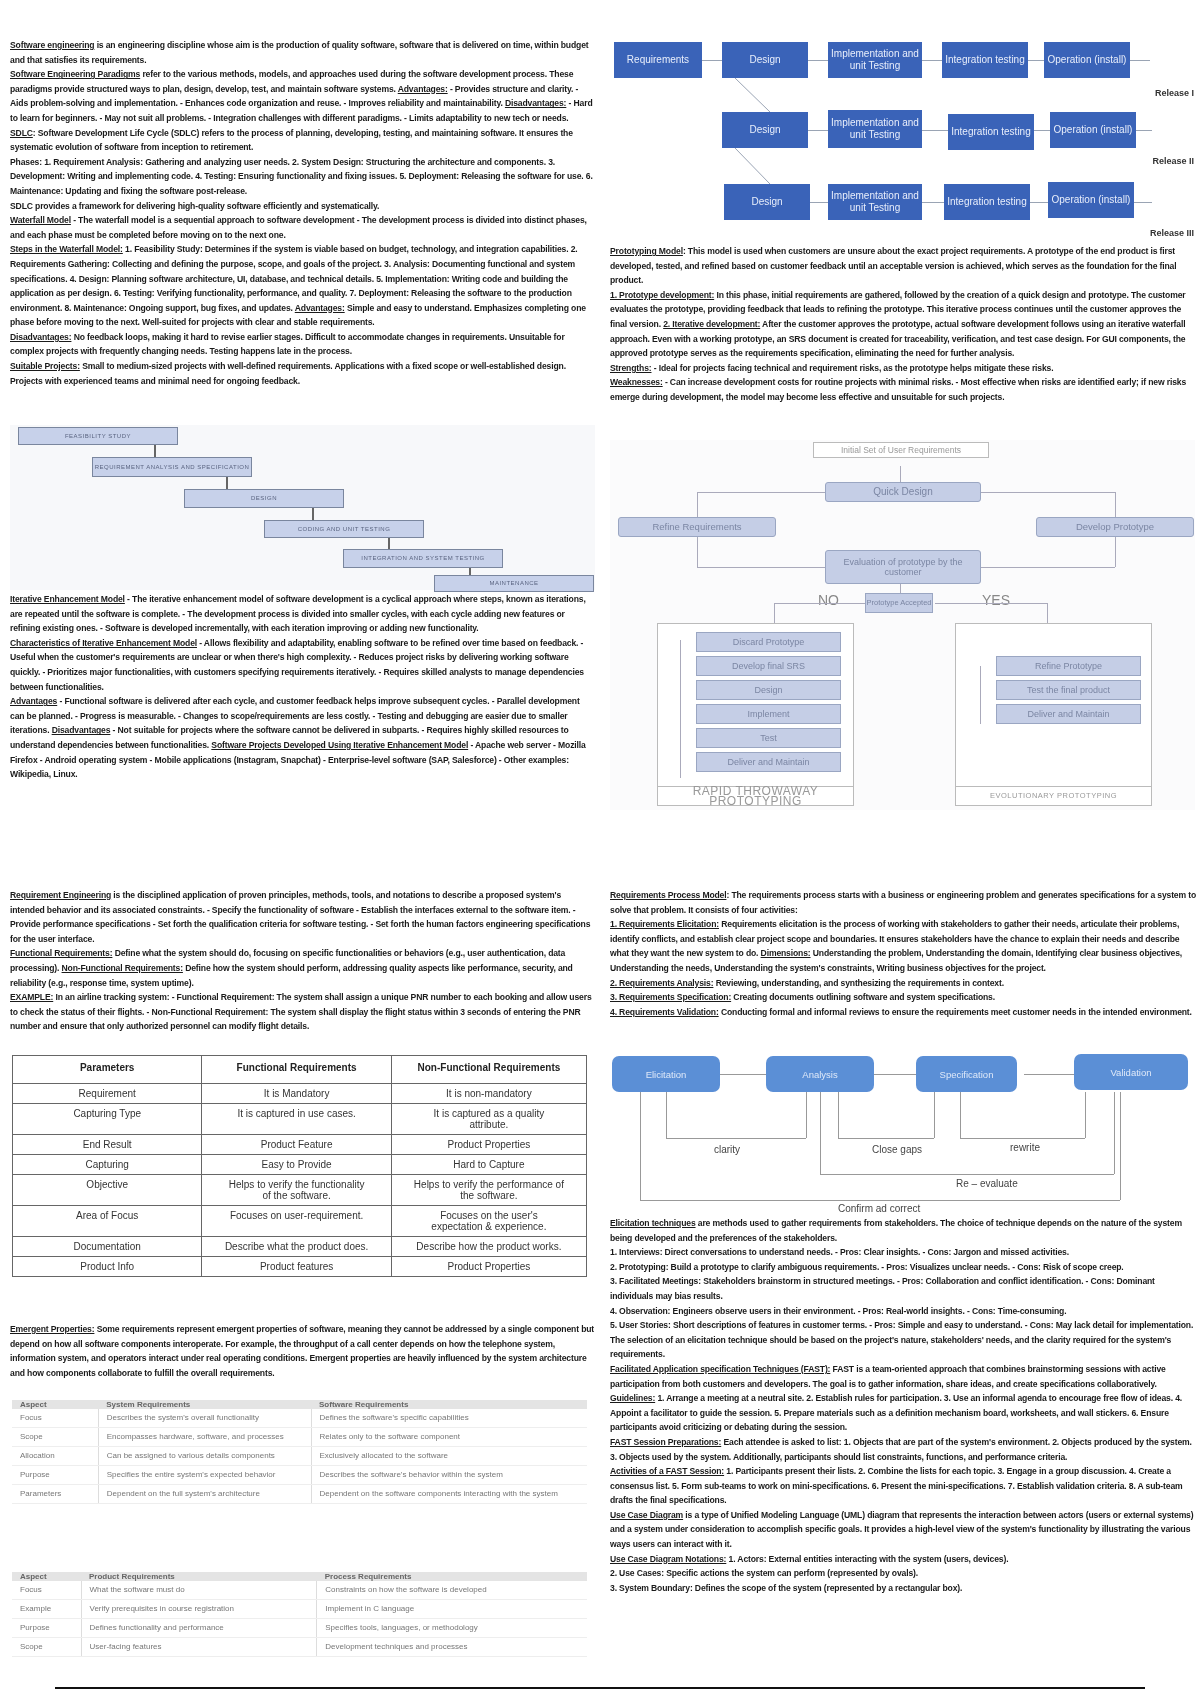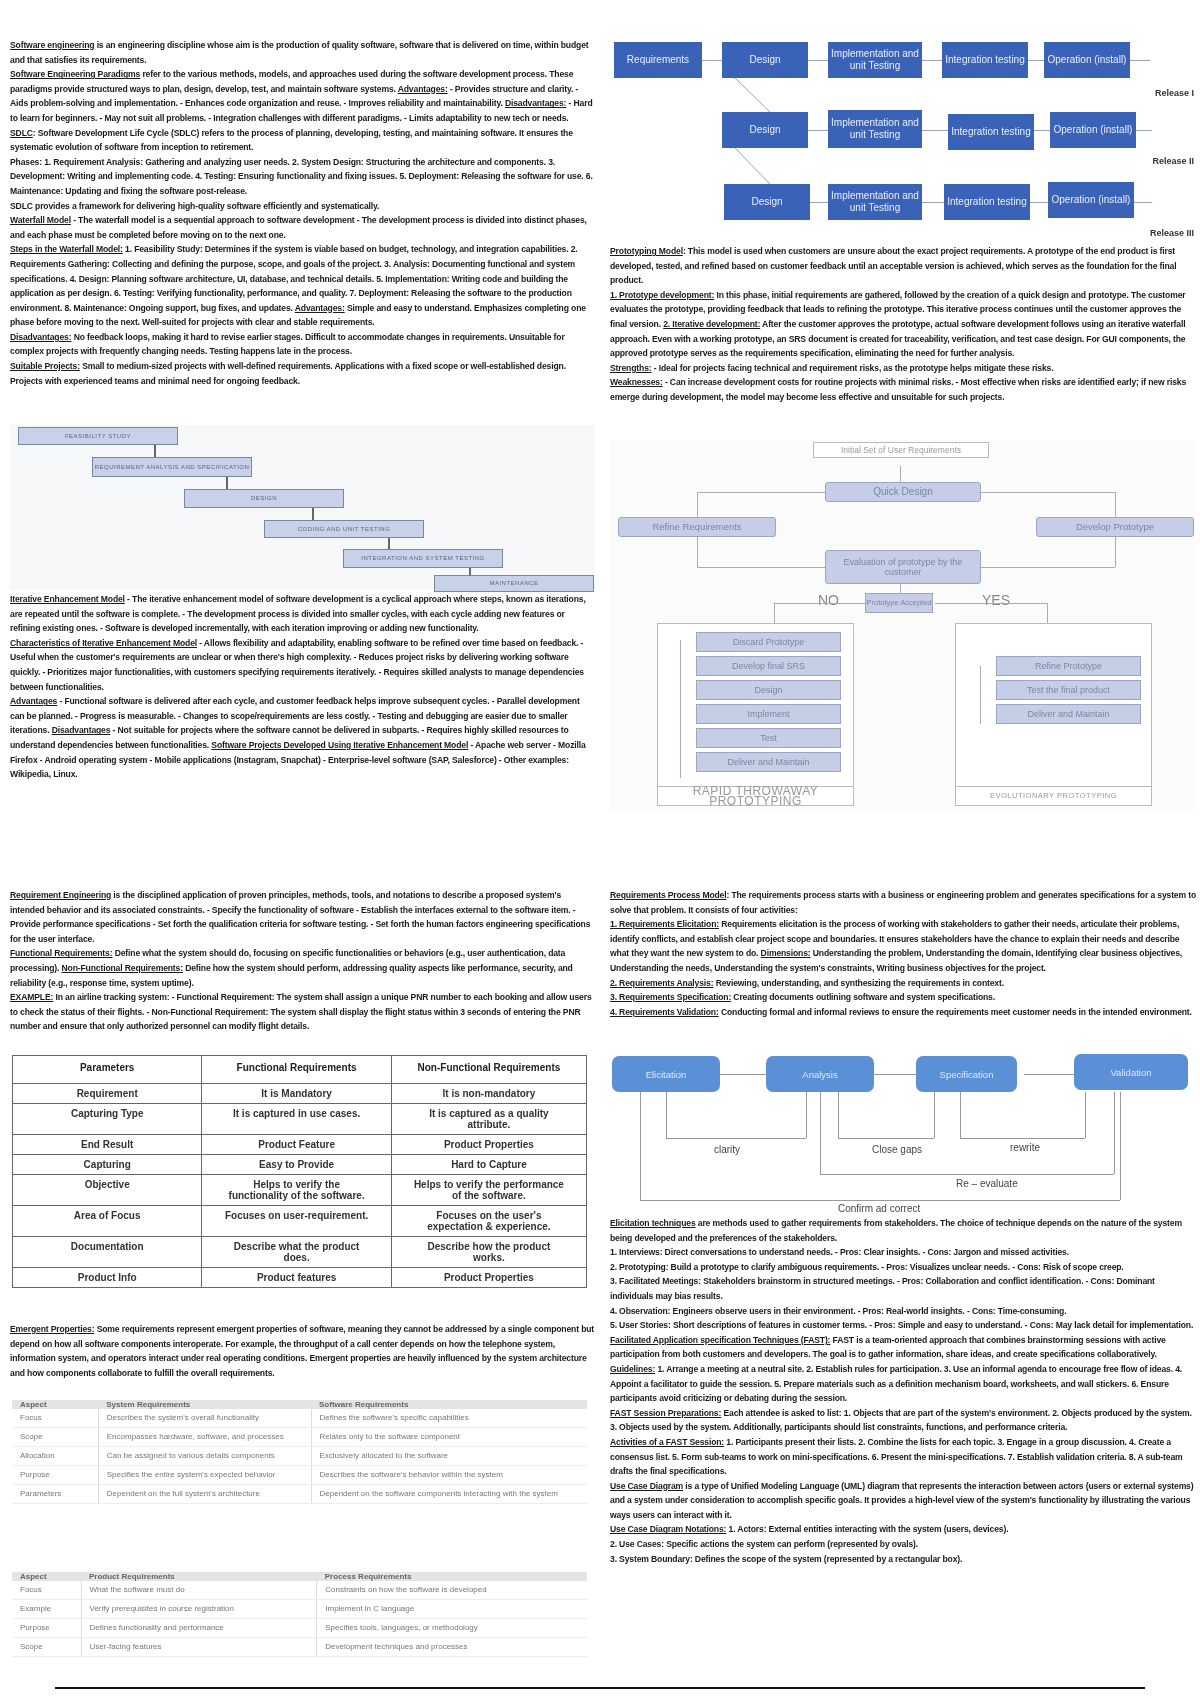--- a/index.html
+++ b/index.html
@@ -20,21 +20,21 @@
 
 .pf{position:absolute;left:610px;top:440px;width:585px;height:370px;background:#fbfbfc}
 .pb{position:absolute;background:#c5cee6;border:1px solid #9aa6c2;color:#7b86a3;font-size:9px;display:flex;align-items:center;justify-content:center;text-align:center;line-height:10px;border-radius:3px}
 .pw{position:absolute;background:#fff;border:1px solid #bbb;color:#999;font-size:8.5px;display:flex;align-items:center;justify-content:center;text-align:center;line-height:10px}
 .frame{position:absolute;border:1px solid #bbb;background:#fff}
 .pl{position:absolute;background:#aab;}
 .lbl{position:absolute;font-size:14px;color:#888}
 
 table{border-collapse:collapse}
 .t1{position:absolute;left:12px;top:1055px;width:575px;font-size:10px}
-.t1 td,.t1 th{border:1.5px solid #666;text-align:center;vertical-align:top;padding:4px 22px;color:#333;font-weight:bold;line-height:11px}
+.t1 td,.t1 th{border:1.5px solid #666;text-align:center;vertical-align:top;padding:4px 22px;color:#333;font-weight:normal;line-height:11px}
 .t1 th{font-weight:bold;color:#222;padding:6px 4px 10px}
 .t2{position:absolute;left:12px;width:575px;font-size:8px;color:#777}
 .t2 th{background:#e4e4e4;text-align:left;font-weight:bold;padding:0 8px;color:#666}
 .t2 td{text-align:left;padding:3px 8px;vertical-align:top;border-bottom:1px solid #eee;line-height:12px}
 .t2 td:first-child{border-right:1px solid #ddd}
 .t2 td:nth-child(2){border-right:1px solid #ddd}
 
 .rp{position:absolute;left:610px;top:1052px;width:590px;height:150px}
 .rb{position:absolute;background:#5b8fd6;color:#dfe9f9;font-size:9.5px;border-radius:7px;display:flex;align-items:center;justify-content:center}
 .rl{position:absolute;background:#999}
@@ -332,20 +332,21 @@
 </div>
 <div class="rt" style="left:838px;top:1203px">Confirm ad correct</div>
 
 <div class="col para" style="left:610px;top:1216px;width:588px">
   <div><span class="h">Elicitation techniques</span><span> are methods used to gather requirements from stakeholders. The choice of technique depends on the nature of the system being developed and the preferences of the stakeholders.</span></div>
   <div>1. Interviews: Direct conversations to understand needs.   - Pros: Clear insights.   - Cons: Jargon and missed activities.</div>
   <div>2. Prototyping: Build a prototype to clarify ambiguous requirements.   - Pros: Visualizes unclear needs.   - Cons: Risk of scope creep.</div>
   <div>3. Facilitated Meetings: Stakeholders brainstorm in structured meetings.   - Pros: Collaboration and conflict identification.   - Cons: Dominant individuals may bias results.</div>
   <div>4. Observation: Engineers observe users in their environment.   - Pros: Real-world insights.   - Cons: Time-consuming.</div>
   <div>5. User Stories: Short descriptions of features in customer terms.   - Pros: Simple and easy to understand.   - Cons: May lack detail for implementation.</div>
+  <div>The selection of an elicitation technique should be based on the project's nature, stakeholders' needs, and the clarity required for the system's requirements.</div>
   <div><span class="h">Facilitated Application specification Techniques (FAST):</span><span> FAST is a team-oriented approach that combines brainstorming sessions with active participation from both customers and developers. The goal is to gather information, share ideas, and create specifications collaboratively.</span></div>
   <div><span class="h">Guidelines:</span><span> 1. Arrange a meeting at a neutral site.  2. Establish rules for participation.  3. Use an informal agenda to encourage free flow of ideas.  4. Appoint a facilitator to guide the session.  5. Prepare materials such as a definition mechanism board, worksheets, and wall stickers.  6. Ensure participants avoid criticizing or debating during the session.</span></div>
   <div><span class="h">FAST Session Preparations:</span><span> Each attendee is asked to list:  1. Objects that are part of the system's environment.  2. Objects produced by the system.  3. Objects used by the system.  Additionally, participants should list constraints, functions, and performance criteria.</span></div>
   <div><span class="h">Activities of a FAST Session:</span><span> 1. Participants present their lists.  2. Combine the lists for each topic.  3. Engage in a group discussion.  4. Create a consensus list.  5. Form sub-teams to work on mini-specifications.  6. Present the mini-specifications.  7. Establish validation criteria.  8. A sub-team drafts the final specifications.</span></div>
   <div><span class="h">Use Case Diagram</span><span> is a type of Unified Modeling Language (UML) diagram that represents the interaction between actors (users or external systems) and a system under consideration to accomplish specific goals. It provides a high-level view of the system's functionality by illustrating the various ways users can interact with it.</span></div>
   <div><span class="h">Use Case Diagram Notations:</span><span> 1. Actors: External entities interacting with the system (users, devices).</span></div>
   <div>2. Use Cases: Specific actions the system can perform (represented by ovals).</div>
   <div>3. System Boundary: Defines the scope of the system (represented by a rectangular box).</div>
 </div>
 

